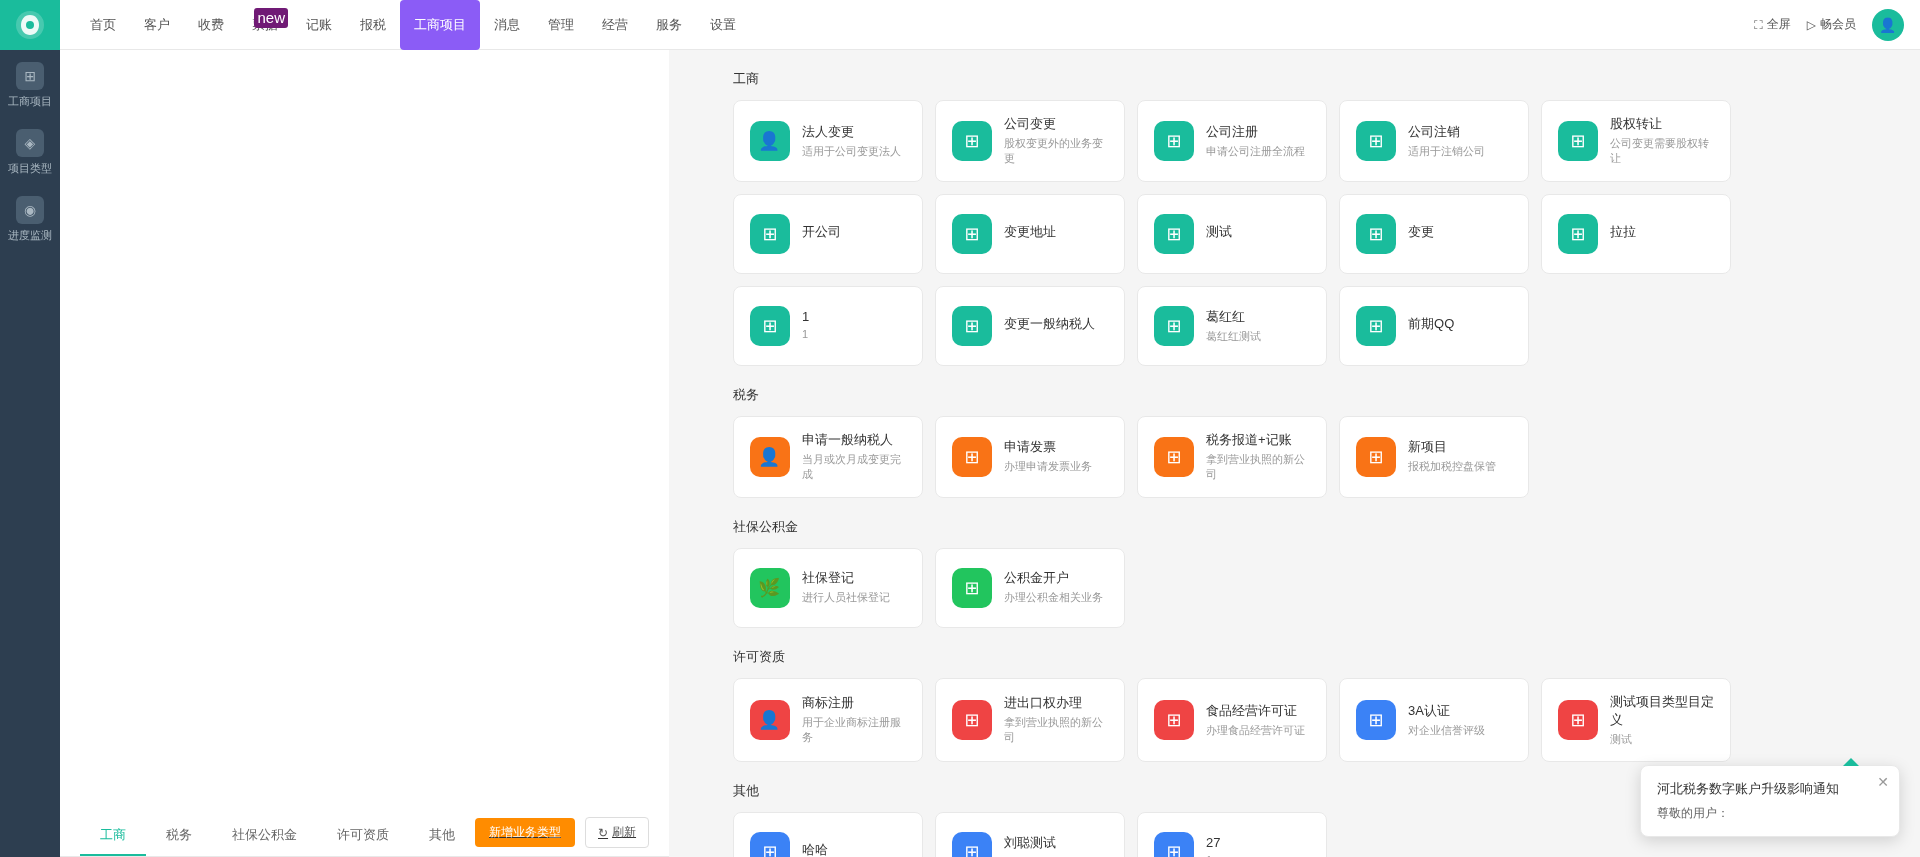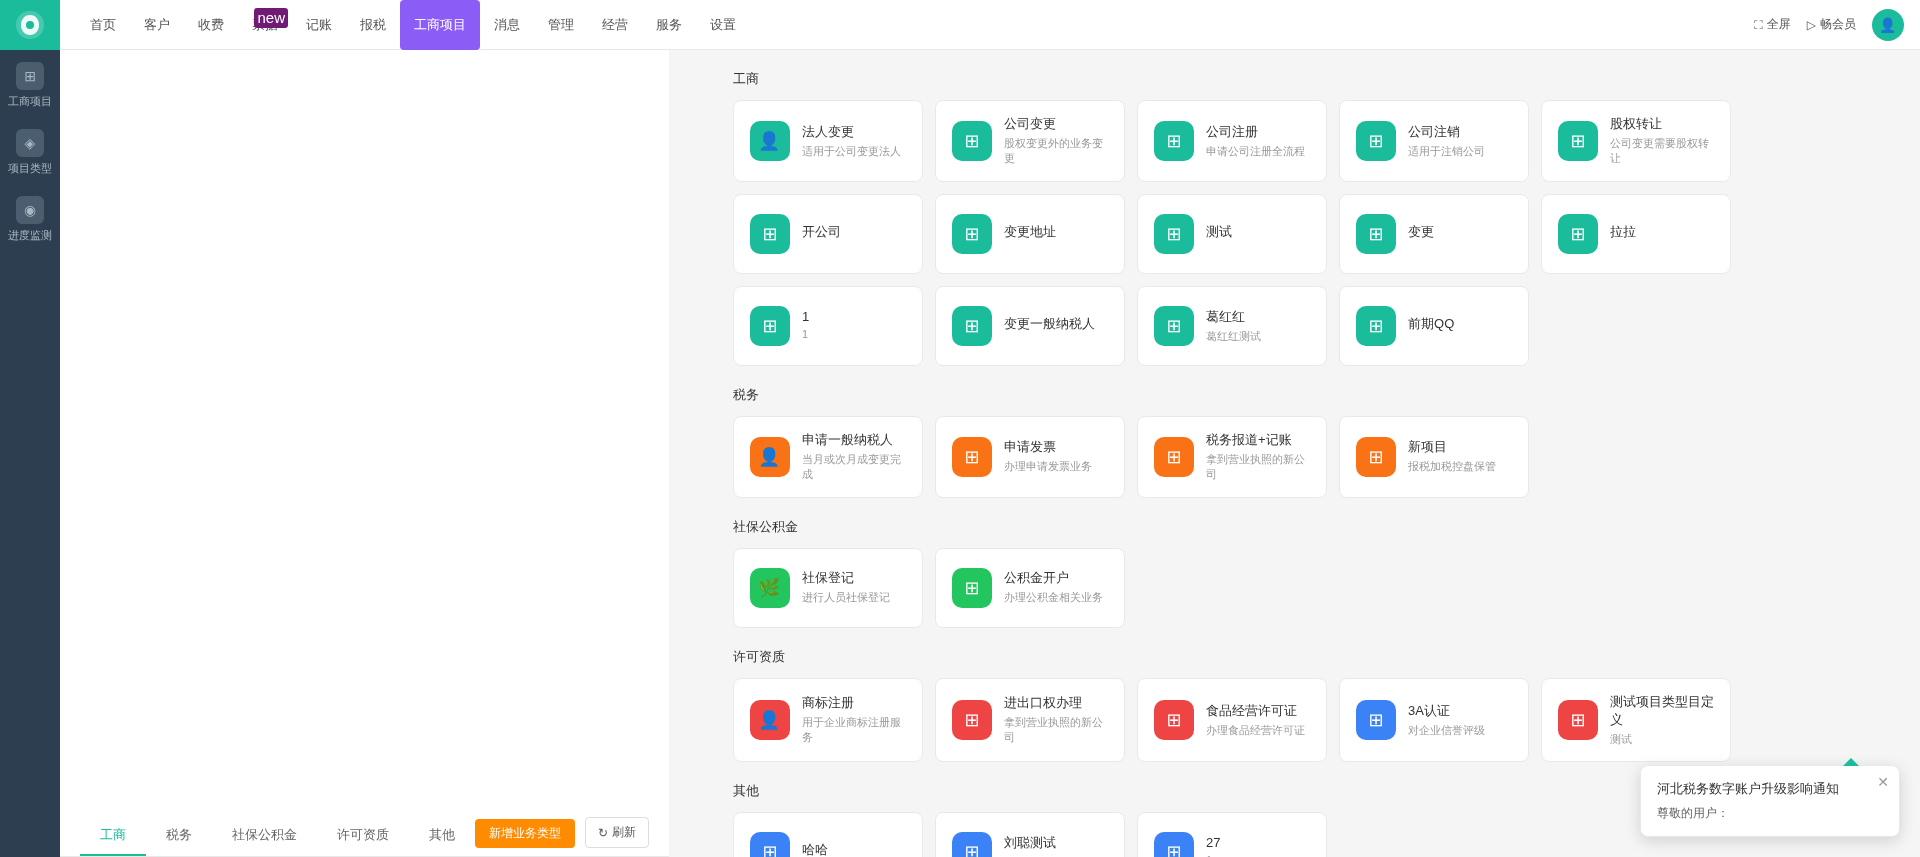--- a/index.html
+++ b/index.html
@@ -123,23 +123,24 @@
       white-space: nowrap;
     }
     .tab-item.active {
       color: #1abc9c;
       border-bottom: 2px solid #1abc9c;
       font-weight: 500;
     }
     .tab-bar-actions {
       margin-left: auto;
       display: flex;
-      align-items: flex-end;
+      align-items: center;
       gap: 10px;
       padding-bottom: 8px;
+      text-decoration: underline;
     }
     .btn-add-type {
       background: #ff8c00;
       color: #fff;
       border: none;
       border-radius: 4px;
       padding: 6px 14px;
       cursor: pointer;
       font-size: 12px;
     }

